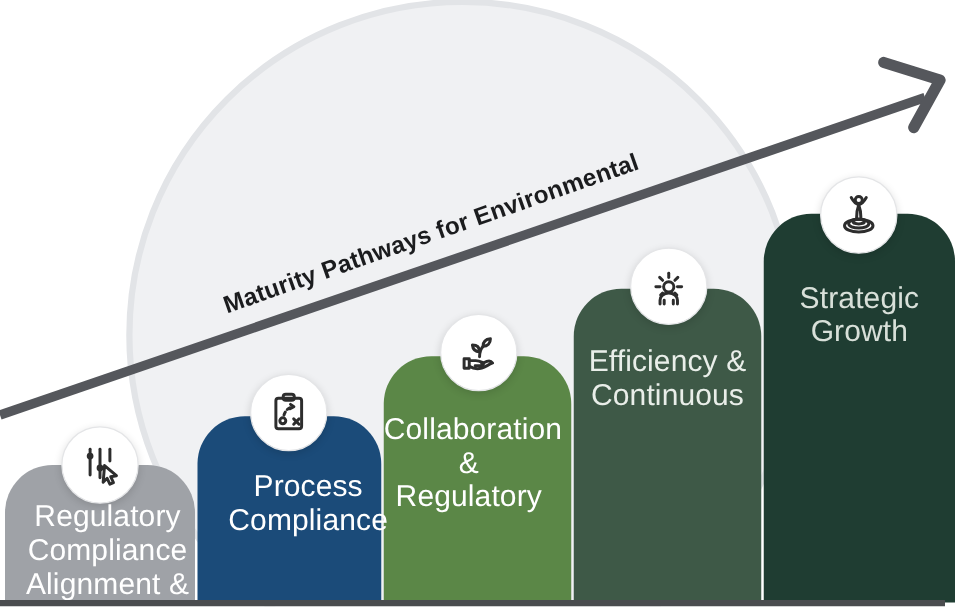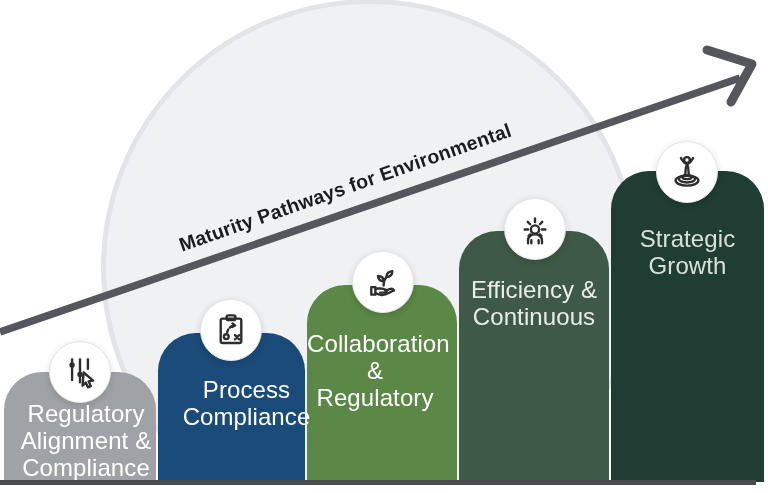--- a/index.html
+++ b/index.html
@@ -123,22 +123,22 @@
       <path class="ic" d="M8.2 3.2 C9.4 5.4 10.7 6.6 12 6.8 C13.3 6.6 14.6 5.4 15.8 3.2"></path>
       <path class="ic" d="M10.9 13.6 C10.9 10.8 11.3 8.6 12 6.8 C12.7 8.6 13.1 10.8 13.1 13.6"></path>
       <ellipse class="ic" cx="12" cy="15.3" rx="2.9" ry="1.2"></ellipse>
       <ellipse class="ic" cx="12" cy="16.4" rx="5.1" ry="2.2"></ellipse>
       <ellipse class="ic" cx="12" cy="17.4" rx="7.2" ry="3.2"></ellipse>
     </svg>
   </div>
 
   <div class="stage-label" style="left: 4px; top: 400px; width: 164px; color: rgb(255, 255, 255);">
     <div>Regulatory</div>
+    <div>Compliance</div>
     <div>Alignment &amp;</div>
-    <div>Compliance</div>
   </div>
   <div class="stage-label" style="left: 158px; top: 376px; width: 177px; color: rgb(255, 255, 255);">
     <div>Process</div>
     <div>Compliance</div>
   </div>
   <div class="stage-label" style="left: 307px; top: 330px; width: 136px; color: rgb(255, 255, 255);">
     <div>Collaboration &amp;</div>
     <div>Regulatory</div>
   </div>
   <div class="stage-label" style="left: 459px; top: 276px; width: 150px; color: rgb(233, 238, 233);">

